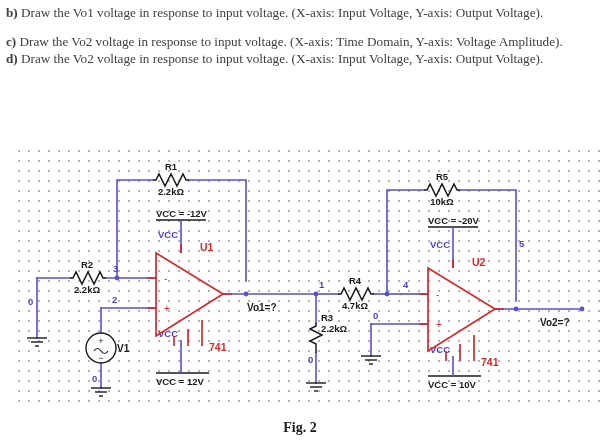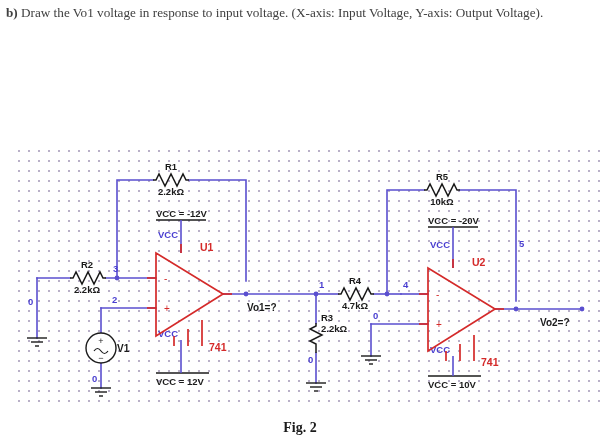--- a/index.html
+++ b/index.html
@@ -64,20 +64,22 @@
   }
 
   
 </style>
 </head>
 <body>
 
 <div id="question-block">
   <p class="q-para"><span class="q-letter">b)</span><span> Draw the Vo1 voltage in response to input voltage.  (X-axis: Input Voltage, Y-axis: Output Voltage).</span></p>
   <div class="q-gap"></div>
+  <p class="q-para"><span class="q-letter">c)</span><span> Draw the Vo2 voltage in response to input voltage. (X-axis: Time Domain, Y-axis: Voltage Amplitude).</span></p>
+  <p class="q-para"><span class="q-letter">d)</span><span> Draw the Vo2 voltage in response to input voltage.  (X-axis: Input Voltage, Y-axis: Output Voltage).</span></p>
 </div>
 
 <div id="schematic">
   <svg id="schematic-svg" width="588" height="262" viewBox="0 0 588 262">
 
     <g stroke="#5a4fcf" stroke-width="1.6" fill="none" stroke-linecap="square">
 
       <path d="M 101 130 L 101 32 L 137 32"></path>
       <path d="M 173 32 L 230 32 L 230 133"></path>
 

